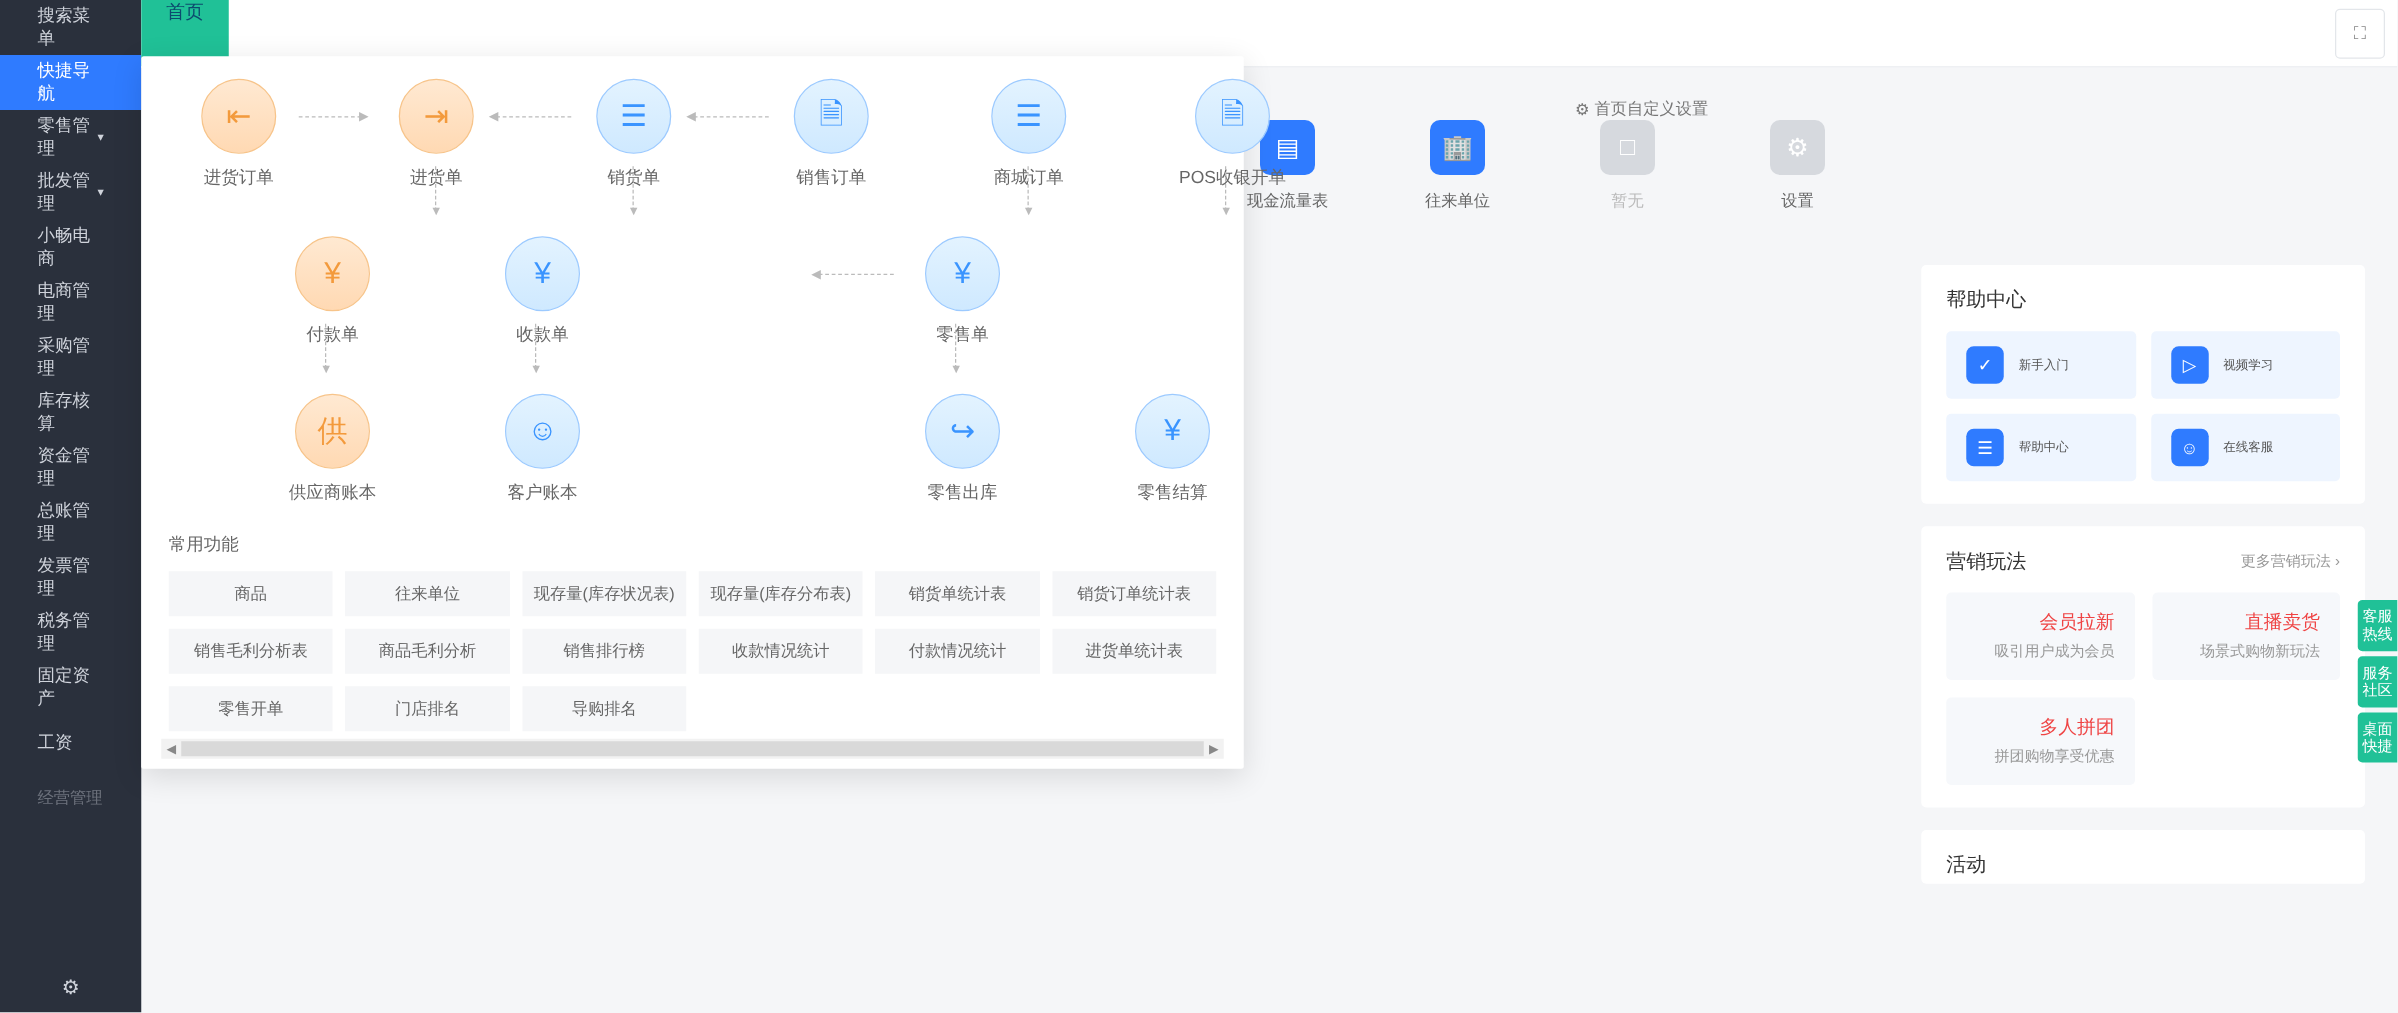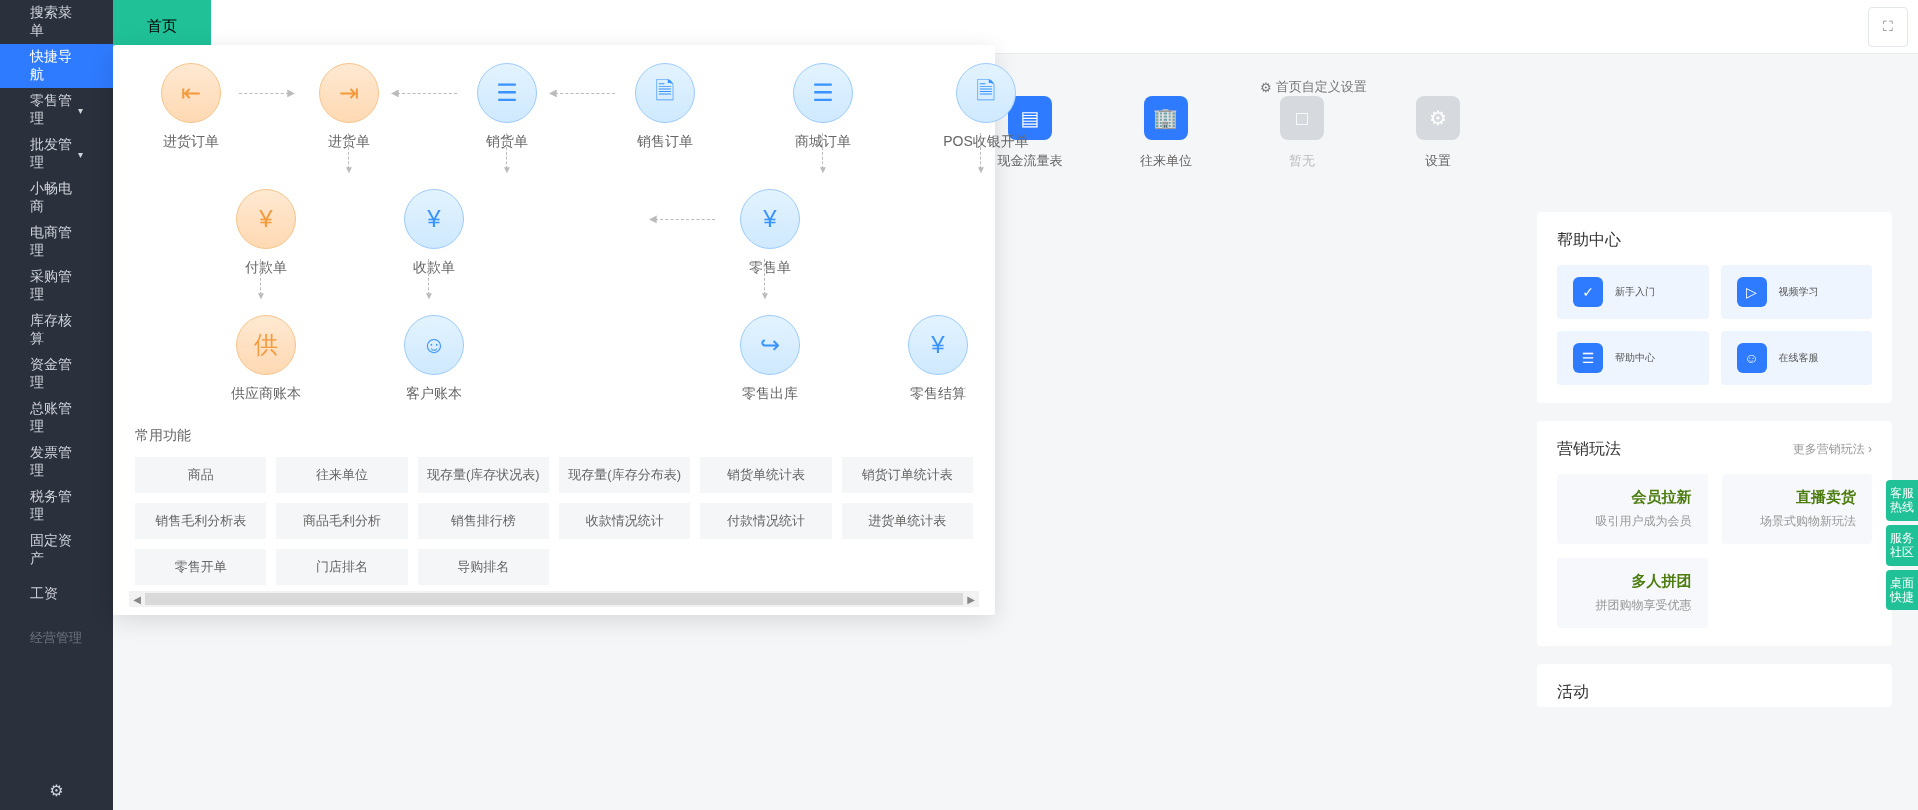--- a/index.html
+++ b/index.html
@@ -7,21 +7,21 @@
 
 
 .sidebar { position: absolute; left: 0; top: 0; width: 113px; height: 100%; background: #2a303c; color: #fff; }
 .sidebar-item { height: 44px; display: flex; align-items: center; padding: 0 30px; font-size: 14px; color: #cfd3db; cursor: pointer; position: relative; }
 .sidebar-item.active { background: #2f7bff; color: #fff; }
 .sidebar-item .chev { margin-left: auto; font-size: 10px; }
 .sidebar-footer { position: absolute; bottom: 0; left: 0; width: 100%; height: 40px; display:flex; align-items:center; justify-content:center; color:#cfd3db; }
 
 
 .topbar { position: absolute; left: 113px; top: 0; right: 0; height: 54px; background: #fff; border-bottom: 1px solid #e9ebef; display:flex; align-items:center; }
-.tab { height: 100%; display:flex; align-items:center; padding: 0 34px; background:#20c197; color:#000000; font-size:15px; }
+.tab { height: 100%; display:flex; align-items:flex-start; padding: 0 20px; background:#20c197; color:#0c4a6e; font-size:15px; }
 .fullscreen-btn { margin-left:auto; width:40px; height:40px; margin-right:10px; display:flex; align-items:center; justify-content:center; border:1px solid #e3e6ea; border-radius:4px; color:#888; font-size:14px; cursor:pointer;}
 
 
 .flyout { position: absolute; left: 113px; top: 45px; width: 882px; height: 570px; background: #fff; box-shadow: 0 6px 24px rgba(0,0,0,.12); border-radius: 2px; z-index: 50; padding: 18px 22px 10px; }
 .flow-rows { display:flex; flex-direction:column; gap: 38px; }
 .flow-row { display:flex; gap: 98px; padding-left: 26px; position:relative; }
 .flow-node { width: 70px; display:flex; flex-direction:column; align-items:center; gap:10px; position:relative; }
 .flow-icon { width:60px; height:60px; border-radius:50%; display:flex; align-items:center; justify-content:center; font-size:24px; }
 .orange { background: linear-gradient(#ffe9d2,#ffd9b3); color:#f39a3c; border:1px solid #f7c48a; }
 .blue { background: linear-gradient(#e3f3ff,#cfe9ff); color:#3a94ff; border:1px solid #9ccaff; }
@@ -52,21 +52,21 @@
 
 .card { background:#fff; border-radius:4px; padding:18px 20px; }
 .card-title { font-size:16px; color:#333; margin-bottom:14px; display:flex; align-items:center; }
 .card-title .more { margin-left:auto; font-size:12px; color:#999; cursor:pointer; }
 .help-grid { display:grid; grid-template-columns:1fr 1fr; gap:12px; }
 .help-item { background:#eef5ff; height:54px; border-radius:4px; display:flex; align-items:center; gap:12px; padding:0 16px; cursor:pointer; }
 .help-item .hi-ico { width:30px; height:30px; background:#2f7bff; border-radius:6px; display:flex; align-items:center; justify-content:center; color:#fff; font-size:14px; }
 .help-item .hi-txt { font-size:10px; color:#555; }
 .mkgrid { display:grid; grid-template-columns:1fr 1fr; gap:14px; }
 .mk-item { background:#f6f8fb; border-radius:4px; padding:14px 16px; cursor:pointer; position:relative; overflow:hidden; }
-.mk-item .mk-t { font-size:15px; color:#4d7c0f; font-weight:700; }
+.mk-item .mk-t { font-size:15px; color:#ef4444; font-weight:400; }
 .mk-item .mk-s { font-size:12px; color:#999; margin-top:6px; }
 
 
 .float-tabs { position:fixed; right:0; top:480px; display:flex; flex-direction:column; gap:4px; z-index:60; }
 .float-tab { width:32px; background:#20c197; color:#fff; font-size:12px; padding:6px 4px; text-align:center; border-radius:4px 0 0 4px; cursor:pointer; line-height:1.2; }
 </style>
 </head>
 <body>
 
 <div class="sidebar">

